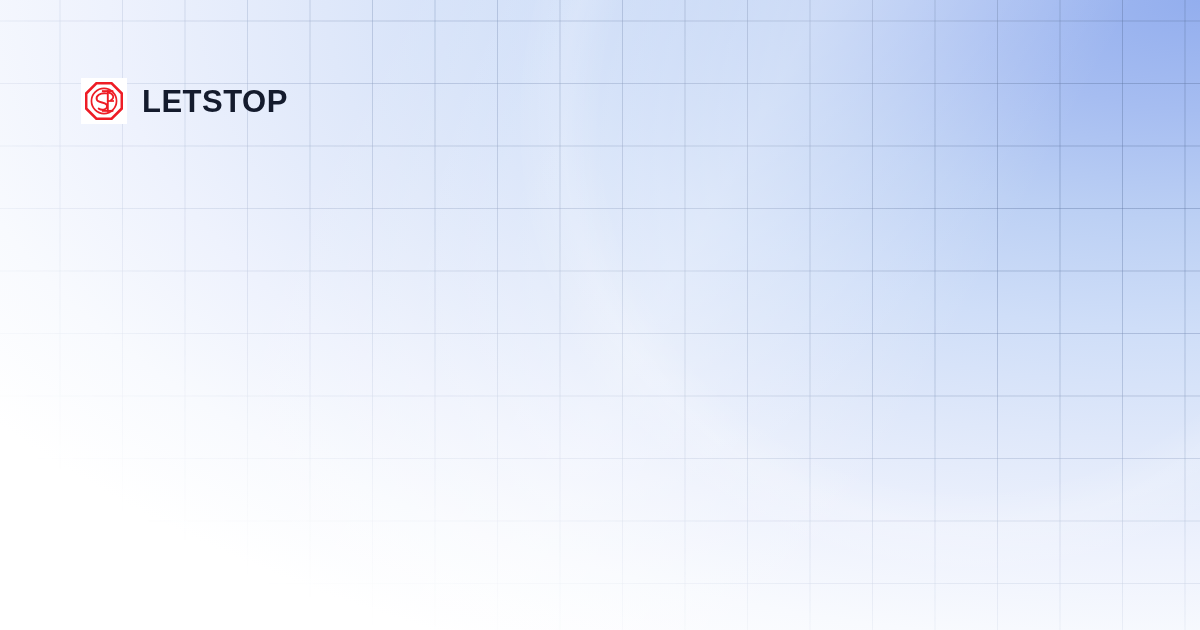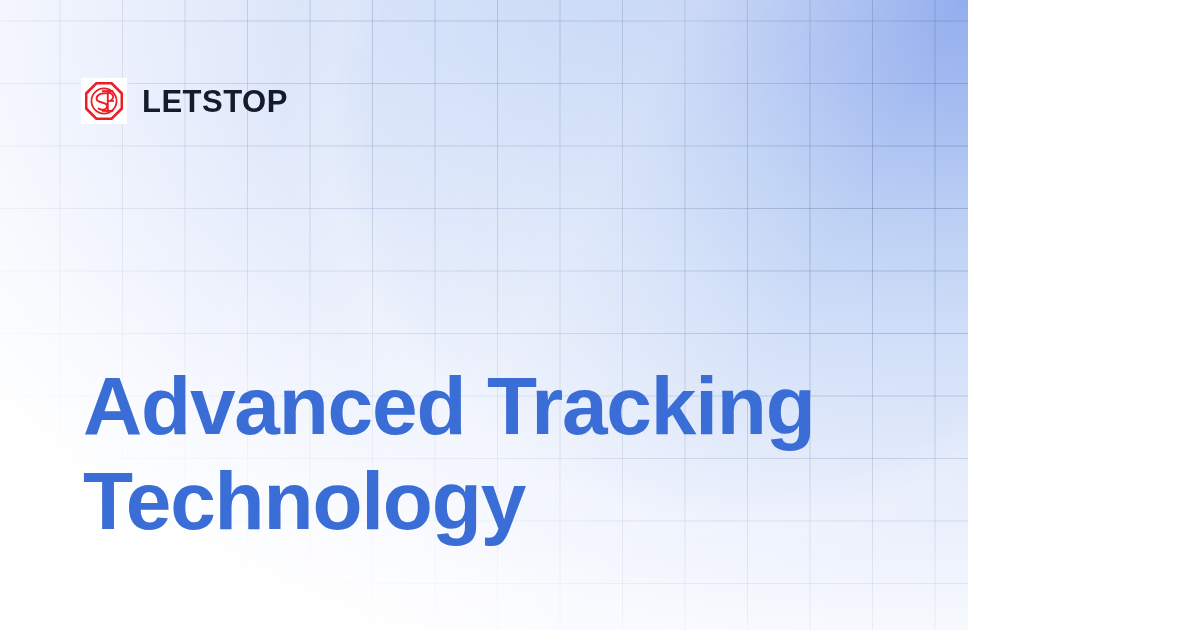--- a/index.html
+++ b/index.html
@@ -10,21 +10,21 @@
     width: 1200px;
     height: 630px;
     overflow: hidden;
     font-family: "Liberation Sans", sans-serif;
     background: #ffffff;
   }
 
   
   .banner {
     position: relative;
-    width: 968px;
+    width: 1200px;
     height: 630px;
     overflow: hidden;
     background: #ffffff;
   }
 
   
   .bg-gradient {
     position: absolute;
     inset: 0;
     background:
@@ -159,16 +159,14 @@
         <path d="M47 24 L72 24" stroke="#ee1c25" stroke-width="5" fill="none" stroke-linecap="square"></path>
         <path d="M47 76 L72 76" stroke="#ee1c25" stroke-width="5" fill="none" stroke-linecap="square"></path>
         <path d="M60 50 L74 50" stroke="#ee1c25" stroke-width="4.5" fill="none" stroke-linecap="square"></path>
         <path d="M62 28 C75 30, 79 42, 68 48" stroke="#ee1c25" stroke-width="4.5" fill="none" stroke-linecap="round"></path>
         <path d="M56 30 C40 28, 28 36, 31 46 C34 56, 56 52, 58 62 C60 72, 46 76, 36 70" stroke="#ee1c25" stroke-width="5" fill="none" stroke-linecap="round"></path>
       </svg>
     </span>
     <span class="brand-name">LETSTOP</span>
   </div>
 
-  <h1 class="headline">Advanced Tracking
-Technology</h1>
 
 </div>
 
 </body></html>

